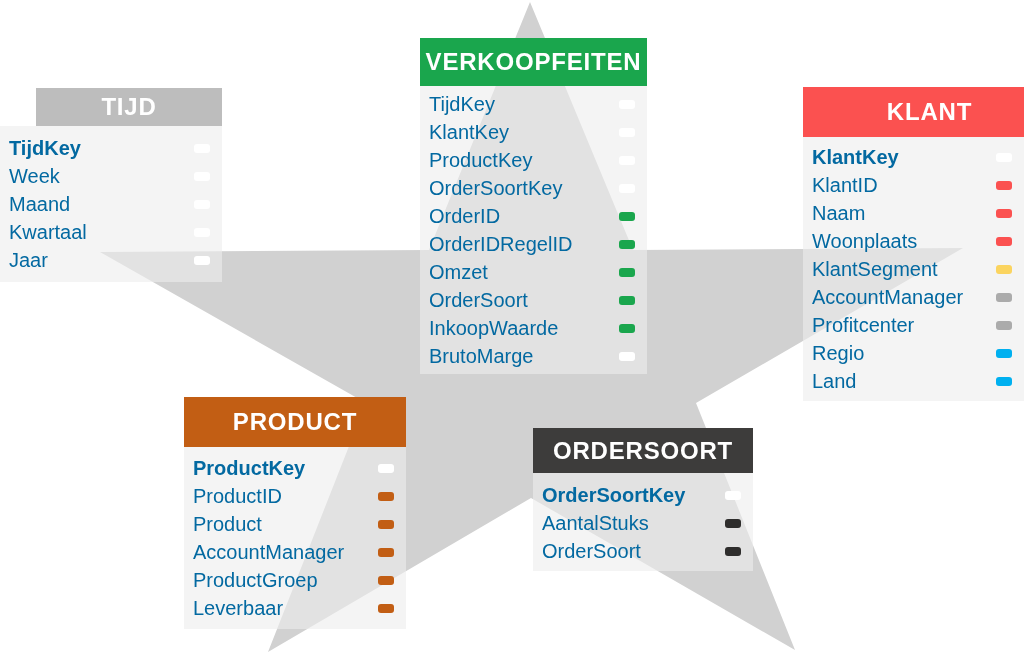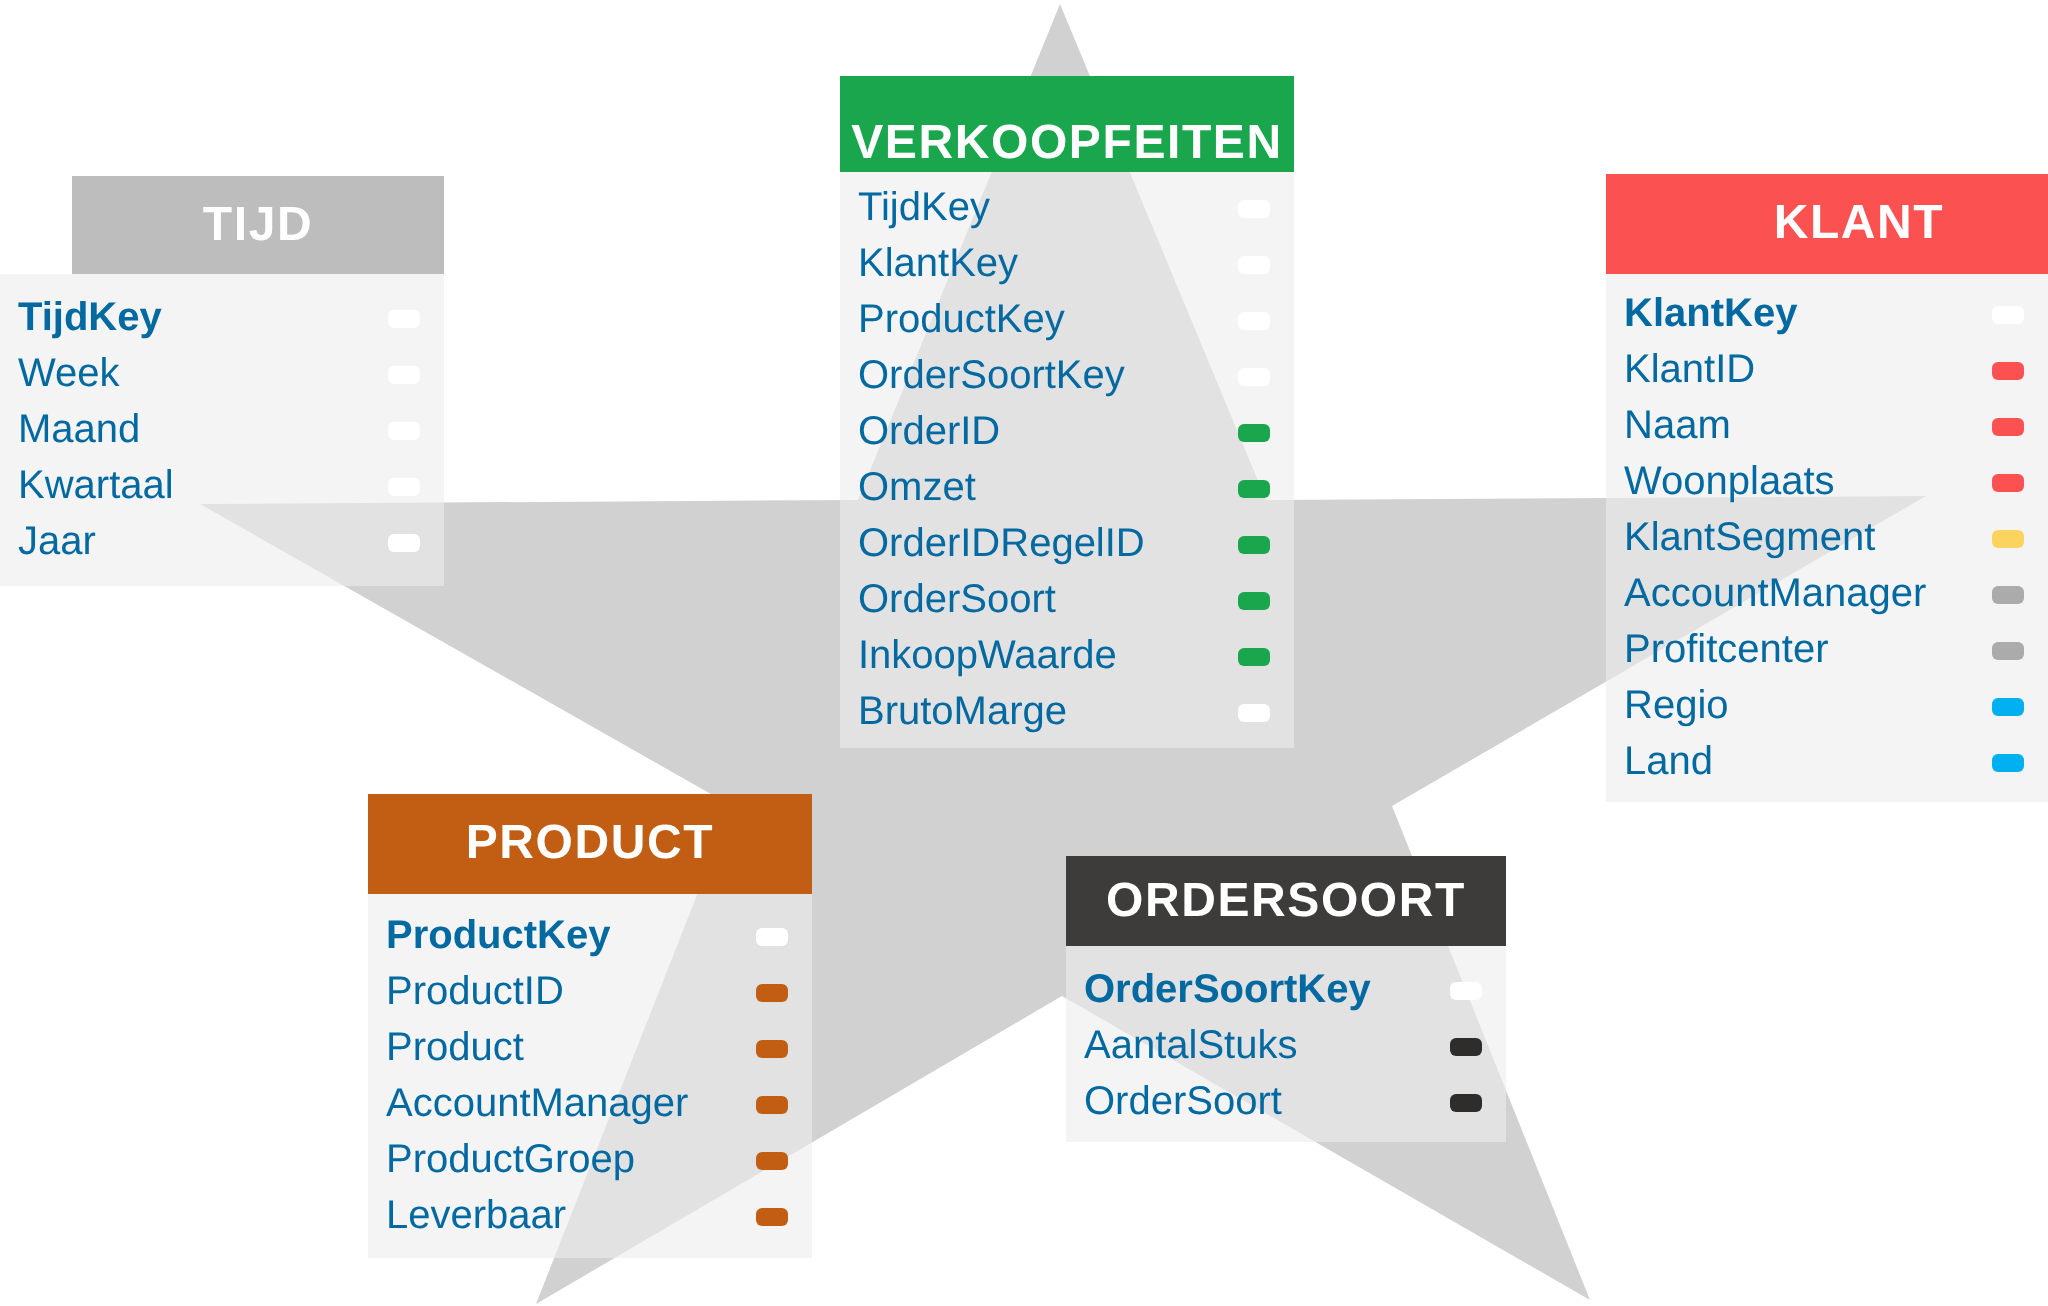--- a/index.html
+++ b/index.html
@@ -24,24 +24,24 @@
     display:flex;align-items:center;justify-content:space-between;
     height:28px;padding:0 12px 0 9px;
     font-size:20px;color:#0369a1;white-space:nowrap;
   }
   .row.key .fname{font-weight:bold;}
   .chip{
     width:16px;height:9px;border-radius:3px;flex:0 0 auto;margin-left:8px;
   }
   
   #t-tijd{left:0px;top:88px;width:222px;}
-  #t-tijd .hdr{height:49px;margin-left:36px;}
+  #t-tijd .hdr{height:38px;margin-left:36px;}
   #t-tijd .body{padding:8px 0 8px 0;}
   #t-verkoopfeiten{left:420px;top:38px;width:227px;}
-  #t-verkoopfeiten .hdr{height:48px;align-items:flex-end;}
+  #t-verkoopfeiten .hdr{height:48px;}
   #t-verkoopfeiten .body{padding:4px 0 4px 0;}
   #t-klant{left:803px;top:87px;width:221px;}
   #t-klant .hdr{height:50px;padding-left:32px;}
   #t-klant .body{padding:6px 0 6px 0;}
   #t-product{left:184px;top:397px;width:222px;}
   #t-product .hdr{height:50px;}
   #t-product .body{padding:7px 0 7px 0;}
   #t-ordersoort{left:533px;top:428px;width:220px;}
   #t-ordersoort .hdr{height:45px;}
   #t-ordersoort .body{padding:8px 0 6px 0;}
@@ -102,25 +102,25 @@
         </div>
         <div class="row">
           <span class="fname">OrderSoortKey</span>
           <span class="chip" style="background: rgb(255, 255, 255);"></span>
         </div>
         <div class="row">
           <span class="fname">OrderID</span>
           <span class="chip" style="background: rgb(26, 166, 77);"></span>
         </div>
         <div class="row">
+          <span class="fname">OrderIDRegelID</span>
+          <span class="chip" style="background: rgb(26, 166, 77);"></span>
+        </div>
+        <div class="row">
           <span class="fname">Omzet</span>
-          <span class="chip" style="background: rgb(26, 166, 77);"></span>
-        </div>
-        <div class="row">
-          <span class="fname">OrderIDRegelID</span>
           <span class="chip" style="background: rgb(26, 166, 77);"></span>
         </div>
         <div class="row">
           <span class="fname">OrderSoort</span>
           <span class="chip" style="background: rgb(26, 166, 77);"></span>
         </div>
         <div class="row">
           <span class="fname">InkoopWaarde</span>
           <span class="chip" style="background: rgb(26, 166, 77);"></span>
         </div>

